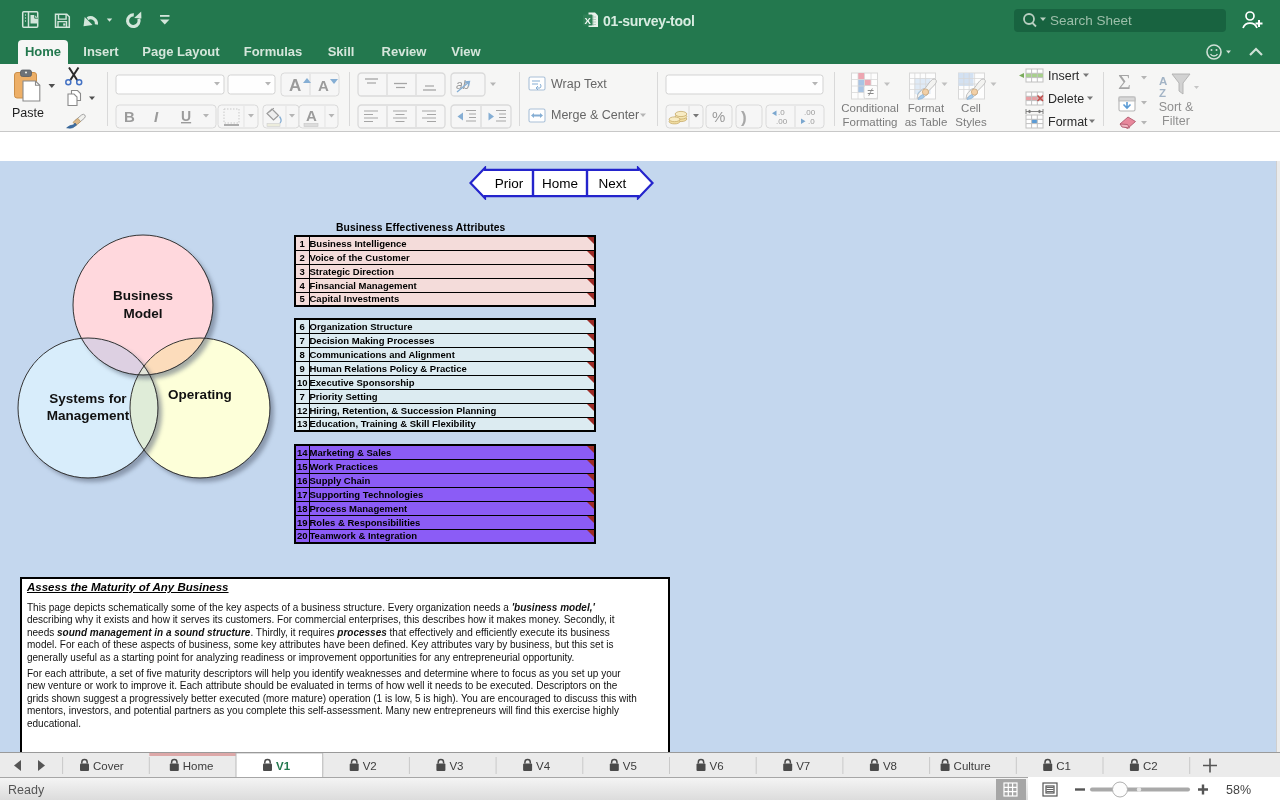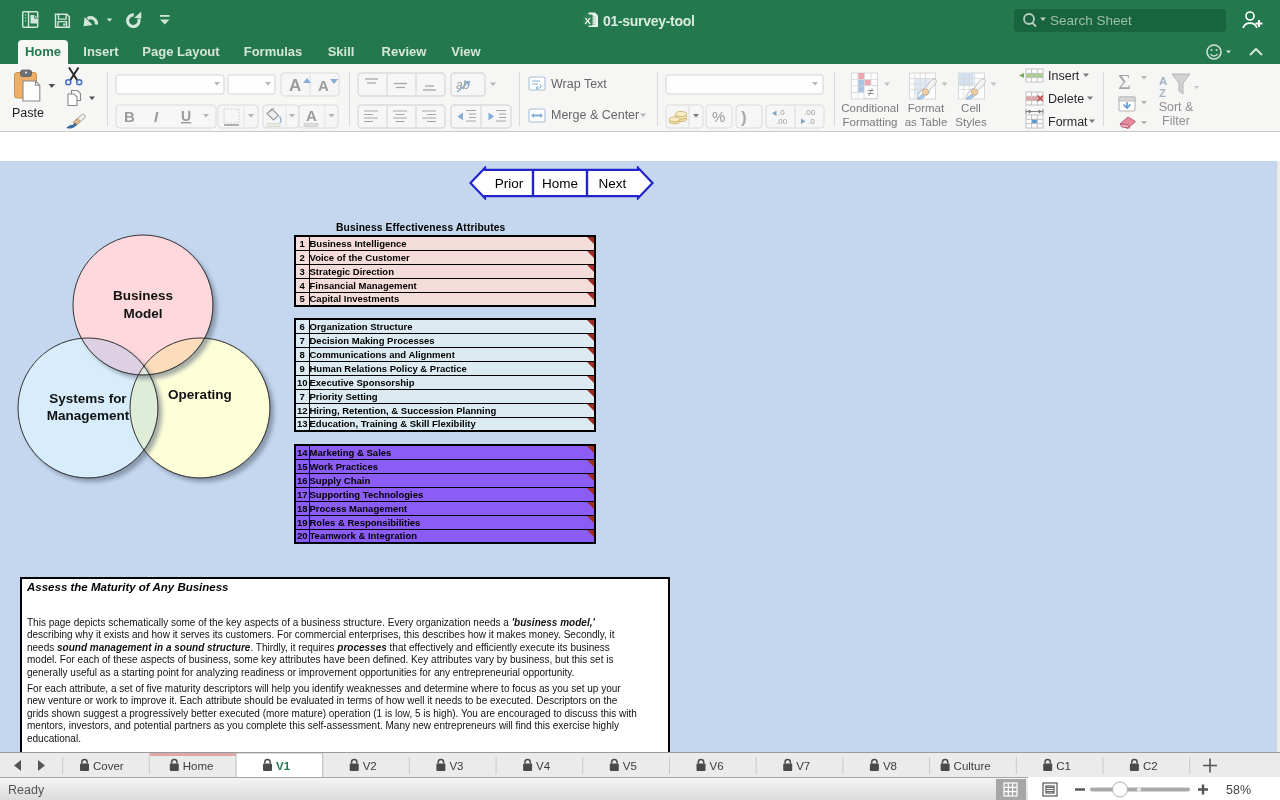--- a/index.html
+++ b/index.html
@@ -36,21 +36,21 @@
 table.grp td { height:14px; font-size:9.5px; font-weight:bold; color:#000; border:1px solid #000; padding:0; position:relative; overflow:hidden; }
 td.num { width:14px; text-align:center; }
 td.txt { width:286px; padding-left:4px; }
 td.txt .tri { position:absolute; right:0; top:0; width:0; height:0; border-left:7px solid transparent; border-top:7px solid #9e2b25; }
 .g1 td { background:#f4dcda; }
 .g2 td { background:#dcebf1; }
 .g3 td { background:#8b5cf6; }
 
 
 #maturity { position:absolute; left:20px; top:416px; width:650px; height:180px; background:#fff; border:2px solid #000; padding:2px 8px 0 5px; }
-#maturity h3 { font-size:11.5px; font-style:italic; margin-bottom:24px; }
+#maturity h3 { font-size:11.5px; font-style:italic; text-decoration:underline; margin-bottom:9px; }
 #maturity p { font-size:10px; line-height:12.4px; color:#111; margin-bottom:4px; }
 
 
 #stabs { position:absolute; left:0; top:752px; width:1280px; height:25px; background:#ebebeb; border-top:1px solid #9a9a9a;padding-left:44px; }
 
 
 #status { position:absolute; left:0; top:777px; width:1028px; height:23px; background:linear-gradient(#f4f4f4,#dcdcdc); border-top:1px solid #a6a6a6; }
 </style>
 </head>
 <body>

